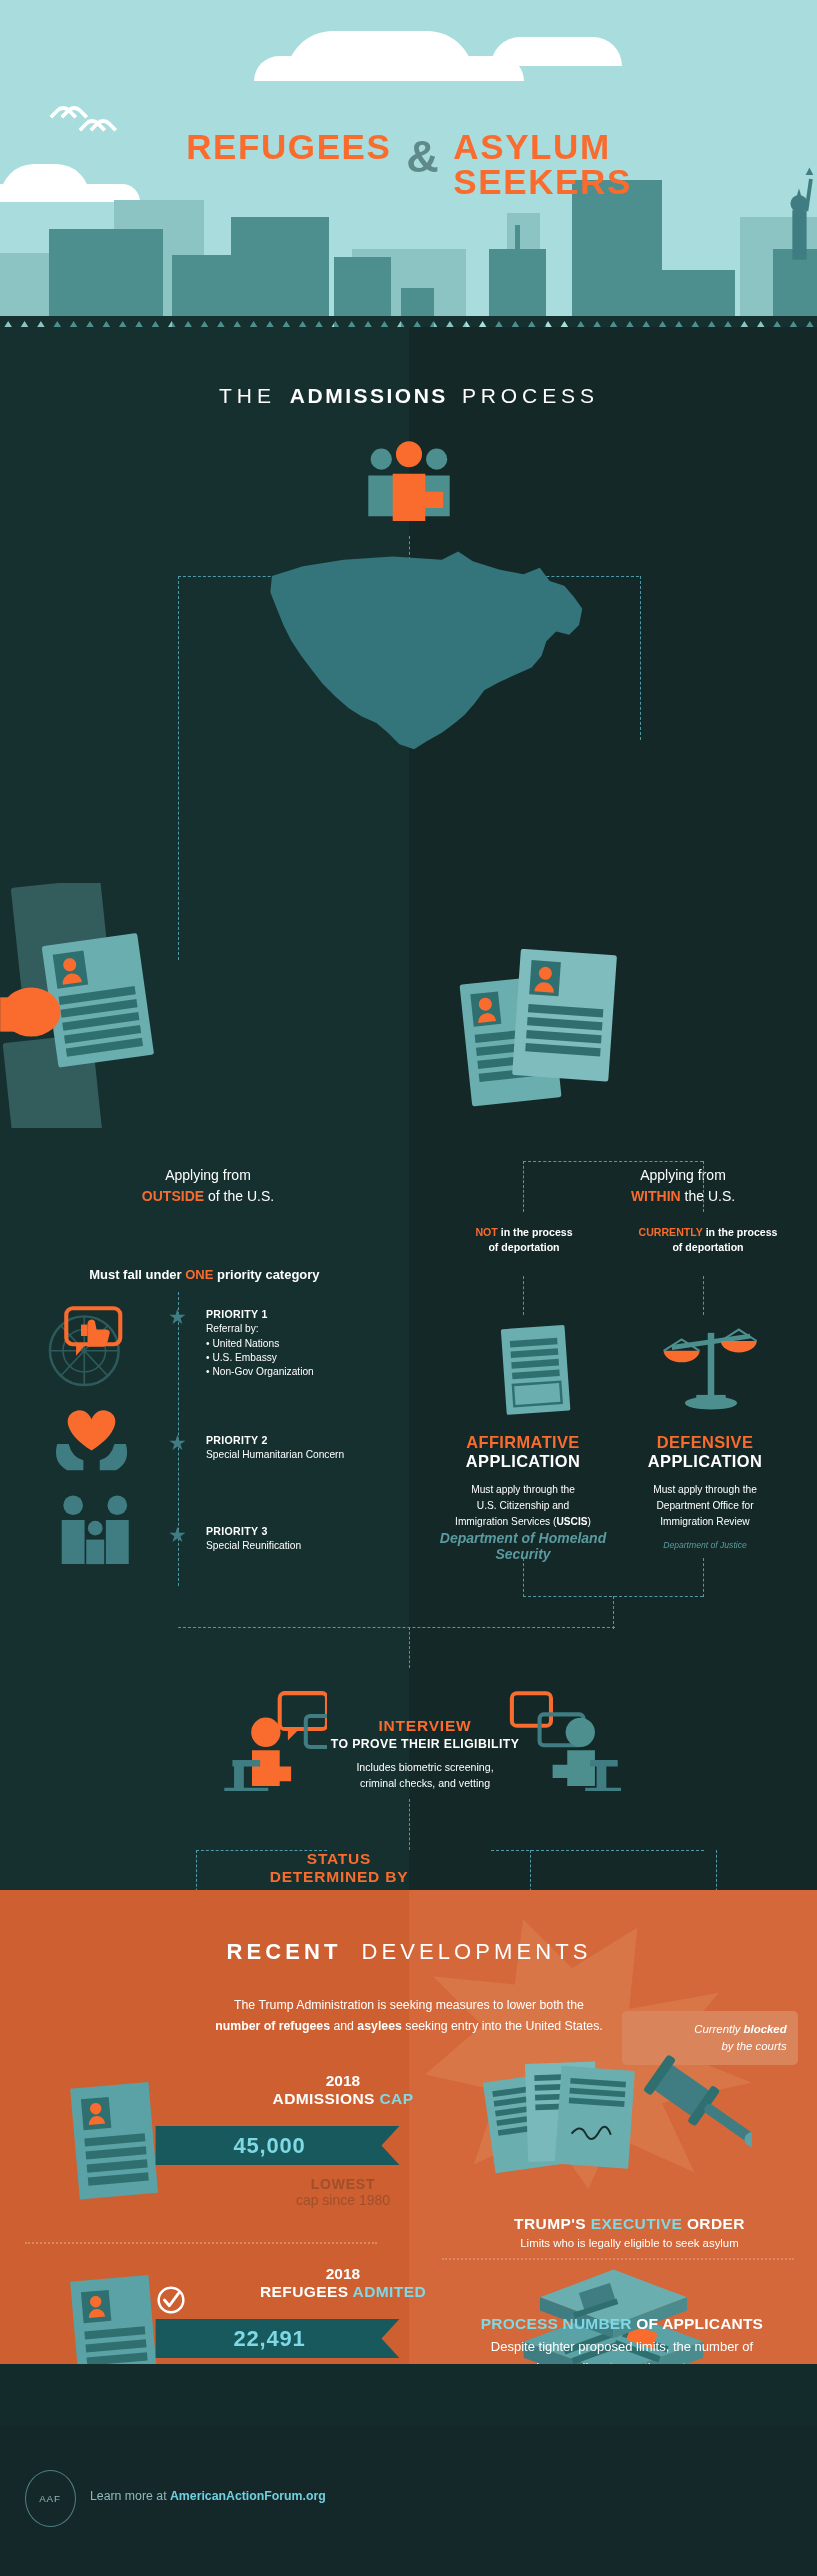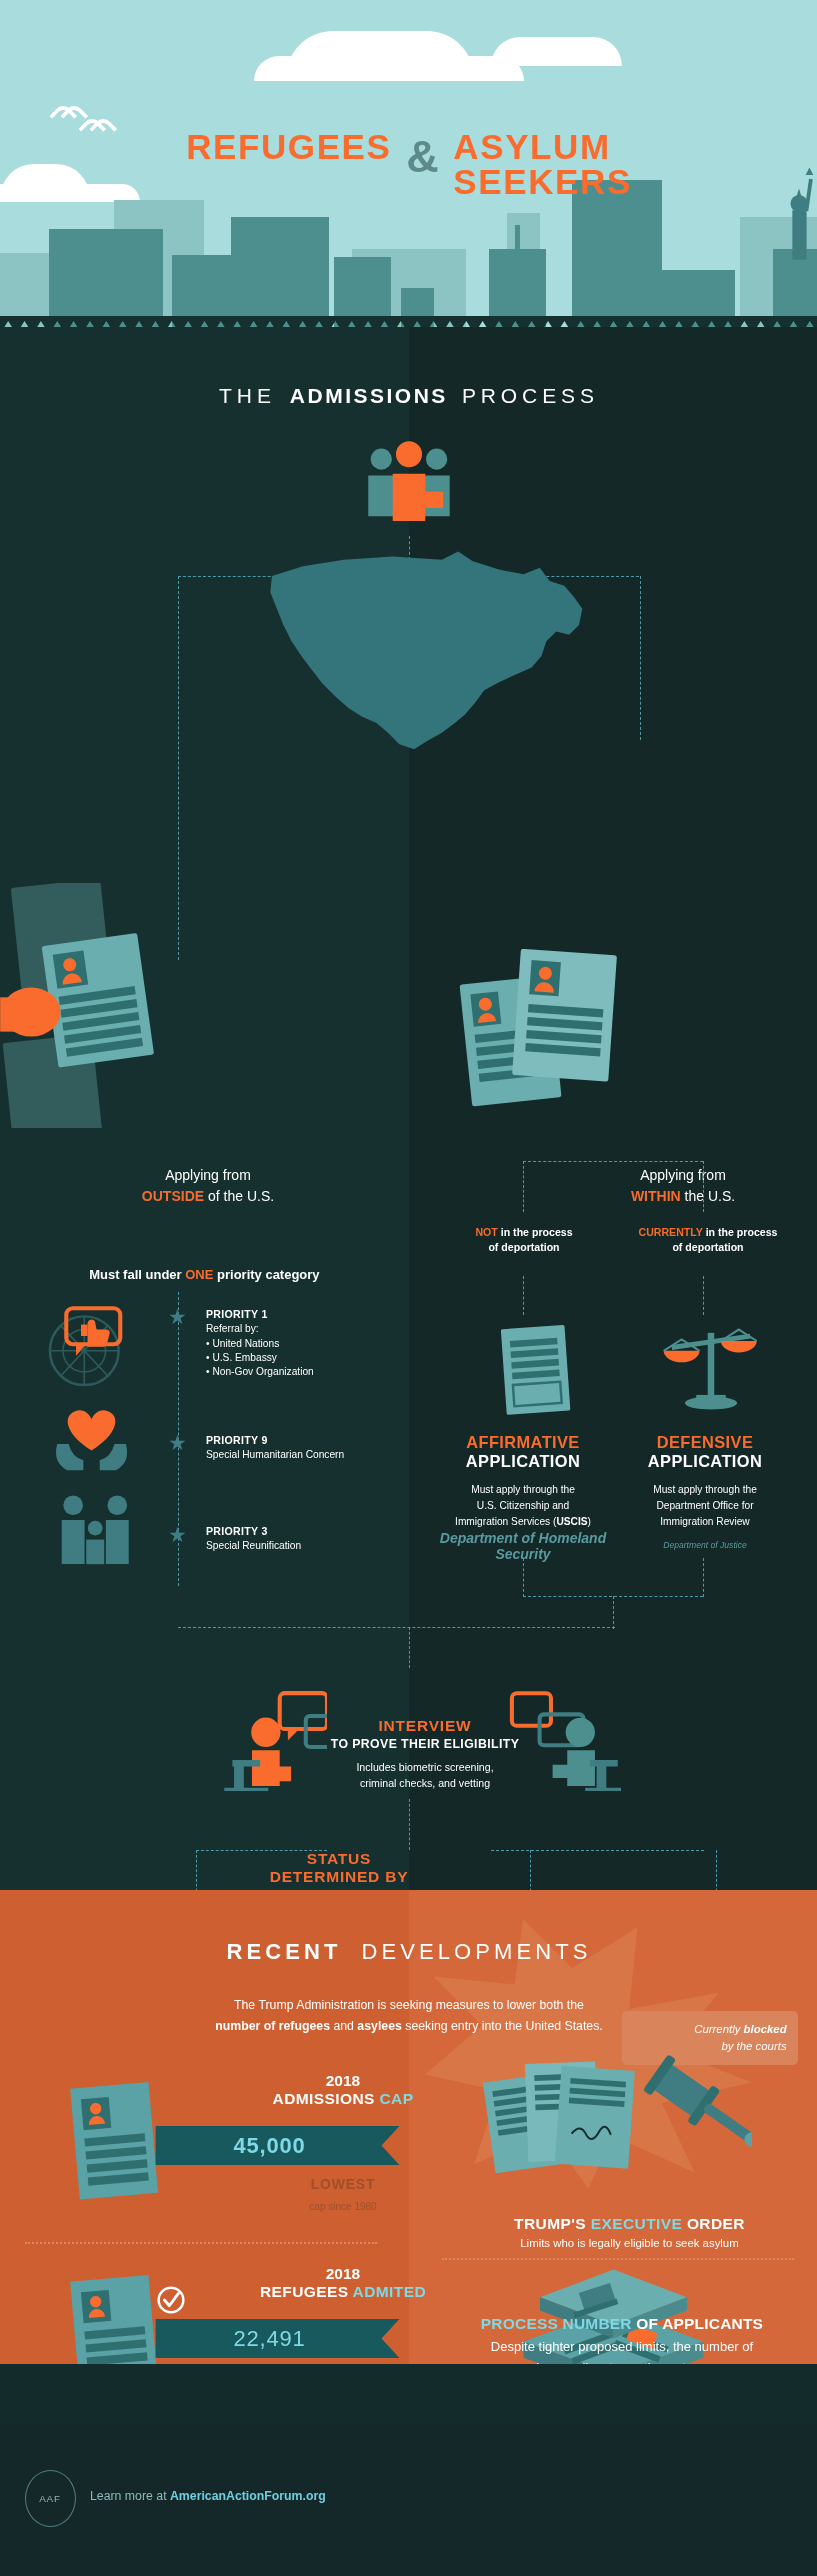--- a/index.html
+++ b/index.html
@@ -267,21 +267,21 @@
       <div>Referral by:</div>
       <div>• <span>United Nations</span></div>
       <div>• <span>U.S. Embassy</span></div>
       <div>• <span>Non-Gov Organization</span></div>
     </div>
 
     <div style="position:absolute;left:168px;top:1104px;">
       <span class="star" style="left:0;top:0;">★</span>
     </div>
     <div class="lbl" style="left:206px;top:1106px;width:204px;font-size:10.2px;line-height:1.42;">
-      <div style="font-weight:bold;font-size:10.6px;letter-spacing:0.3px;">PRIORITY 9</div>
+      <div style="font-weight:bold;font-size:10.6px;letter-spacing:0.3px;">PRIORITY 2</div>
       <div>Special Humanitarian Concern</div>
     </div>
 
     <div style="position:absolute;left:168px;top:1196px;">
       <span class="star" style="left:0;top:0;">★</span>
     </div>
     <div class="lbl" style="left:206px;top:1197px;width:204px;font-size:10.2px;line-height:1.42;">
       <div style="font-weight:bold;font-size:10.6px;letter-spacing:0.3px;">PRIORITY 3</div>
       <div>Special Reunification</div>
     </div>
@@ -530,21 +530,21 @@
       </div>
     </div>
     <div style="position:absolute;left:155px;top:236px;width:245px;height:39px;">
       <svg width="245" height="39" viewBox="0 0 300 48" style="position:absolute;left:0;top:0;">
         <polygon points="0,0 300,0 278,24 300,48 0,48" fill="#17595c"></polygon>
       </svg>
       <div style="position:absolute;left:0;top:0;width:229px;height:39px;display:flex;align-items:center;justify-content:center;color:#7fd9e5;font-size:22px;font-weight:bold;letter-spacing:0.8px;text-align:center;">45,000</div>
     </div>
     <div style="position:absolute;left:204px;top:286px;width:278px;text-align:center;color:#a04f2c;">
       <div style="font-size:14px;font-weight:bold;letter-spacing:0.8px;">LOWEST</div>
-      <div style="font-size:10px;margin-top:9px;">cap since 1980</div>
+      <div style="font-size:14px;margin-top:0;">cap since 1980</div>
     </div>
 
     <div class="dotted-div" style="left:24.5px;top:352px;width:352px;"></div>
 
     <svg style="position:absolute;left:70px;top:383px;width:90px;height:123px;" viewBox="0 0 110 150">
       <g transform="rotate(-5 55 75)">
         <rect x="6" y="6" width="96" height="136" fill="#5aa2a5"></rect>
         <rect x="18" y="20" width="34" height="38" fill="#2f6f70"></rect>
         <circle cx="35" cy="33" r="7" fill="#f96c2e"></circle>
         <path d="M25 52 a10 10 0 0 1 20 0 z" fill="#f96c2e"></path>
@@ -561,21 +561,21 @@
     <div style="position:absolute;left:204px;top:375px;width:278px;text-align:center;color:#fff;">
       <div style="font-size:15.5px;font-weight:bold;">2018</div>
       <div style="font-size:15.5px;font-weight:bold;letter-spacing:0.4px;">
         <span>REFUGEES </span><span style="color:#7fd9e5;">ADMITED</span>
       </div>
     </div>
     <div style="position:absolute;left:155px;top:429px;width:245px;height:39px;">
       <svg width="245" height="39" viewBox="0 0 300 48" style="position:absolute;left:0;top:0;">
         <polygon points="0,0 300,0 278,24 300,48 0,48" fill="#17595c"></polygon>
       </svg>
-      <div style="position:absolute;left:0;top:0;width:229px;height:39px;display:flex;align-items:center;justify-content:center;color:#7fd9e5;font-size:22px;font-weight:normal;letter-spacing:0.8px;">22,491</div>
+      <div style="position:absolute;left:0;top:0;width:229px;height:39px;display:flex;align-items:center;justify-content:center;color:#7fd9e5;font-size:22px;font-weight:bold;letter-spacing:0.8px;">22,491</div>
     </div>
 
     <div style="position:absolute;left:622px;top:121px;width:176px;padding:9.8px 11.4px;background:#d9845a;border-radius:4.9px;color:#fff;text-align:right;font-size:11.4px;line-height:1.5;font-style:italic;">
       <span>Currently </span><b>blocked</b><br>
       <span>by the courts</span>
     </div>
 
     <svg style="position:absolute;left:482px;top:164px;width:270px;height:147px;" viewBox="0 0 330 180">
       <g transform="rotate(-8 100 95)">
         <rect x="10" y="22" width="82" height="112" fill="#6aaeb0"></rect>

